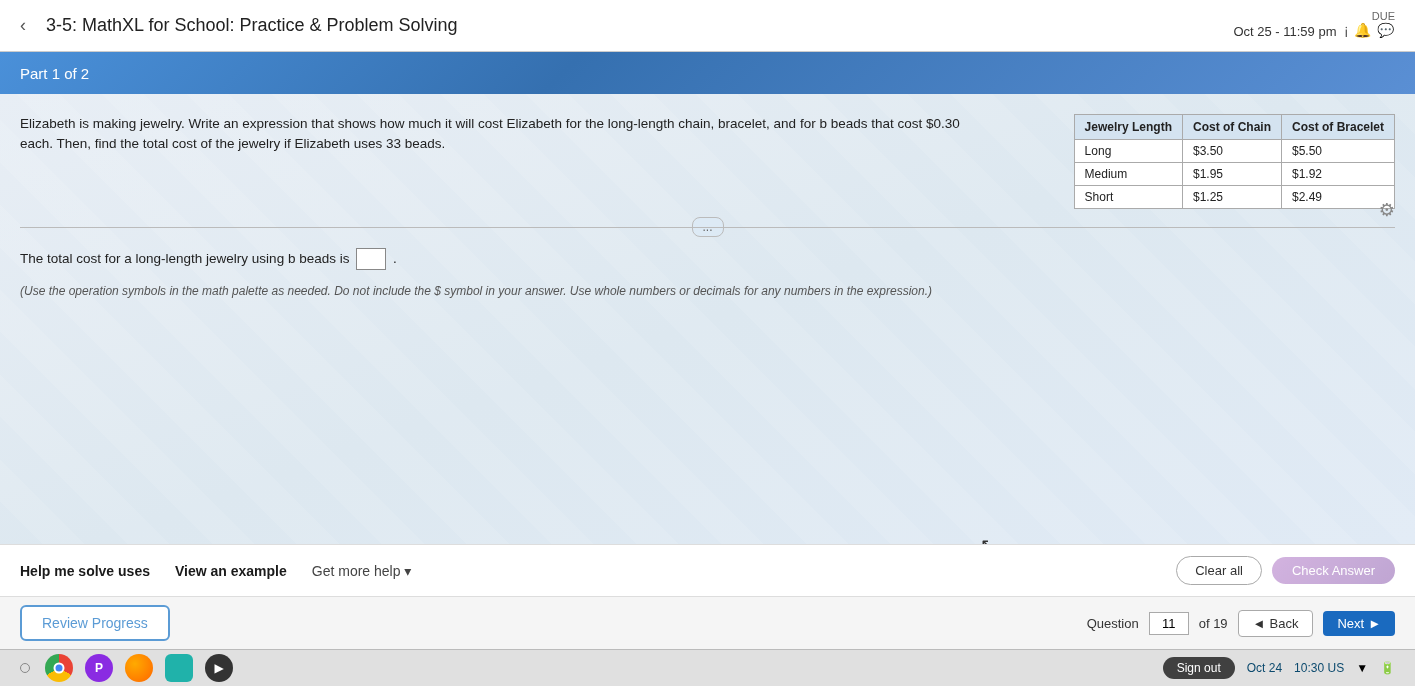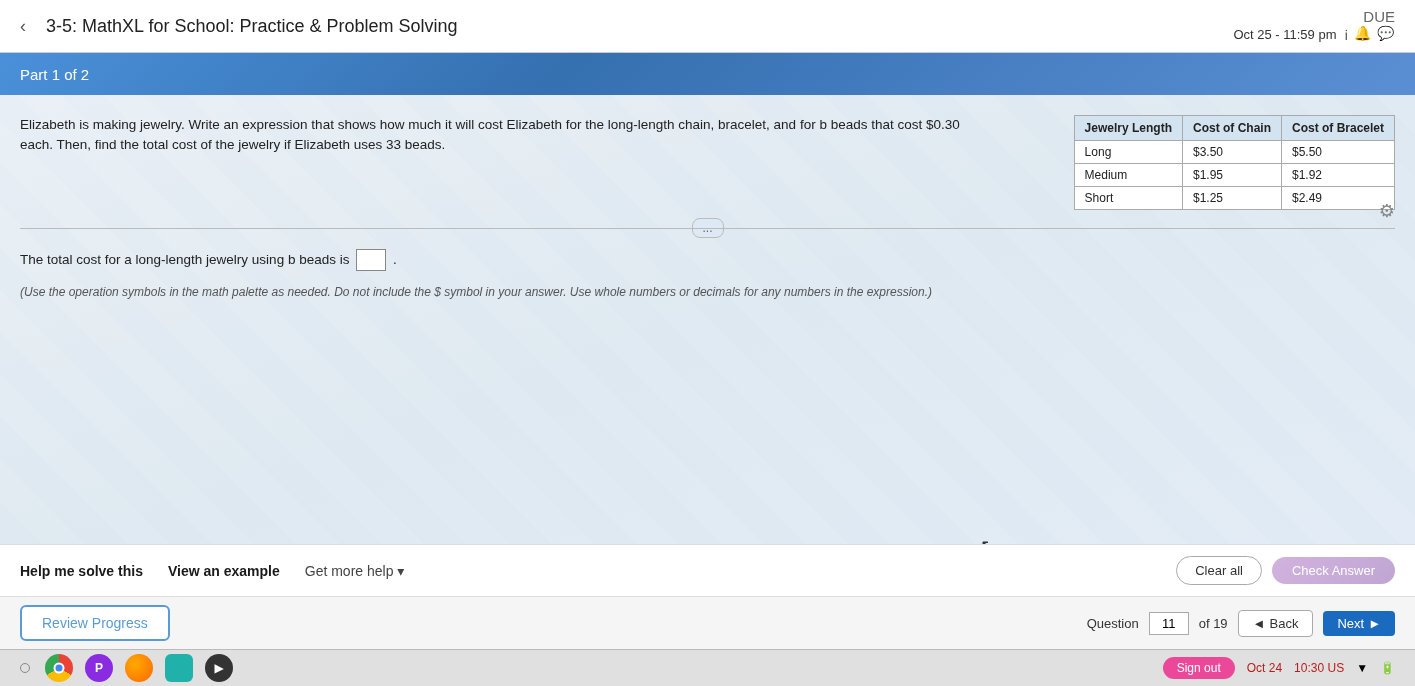--- a/index.html
+++ b/index.html
@@ -42,21 +42,21 @@
       font-size: 18px;
       font-weight: 500;
       color: #222;
     }
 
     .due-info {
       text-align: right;
     }
 
     .due-label {
-      font-size: 15px;
+      font-size: 11px;
       color: #666;
       text-transform: uppercase;
     }
 
     .due-date {
       font-size: 13px;
       color: #333;
       display: flex;
       align-items: center;
       gap: 8px;
@@ -378,36 +378,36 @@
       font-size: 12px;
       font-weight: bold;
     }
 
     .taskbar-app.teal {
       background: #20b2aa;
       border-radius: 6px;
     }
 
     .sign-out-btn {
-      background: #ec4899;
+      background: #404040;
       border: none;
       border-radius: 12px;
       padding: 4px 14px;
       font-size: 12px;
       color: white;
       cursor: pointer;
       text-align: center;
     }
 
     .taskbar-right {
       display: flex;
       align-items: center;
       gap: 8px;
       font-size: 12px;
-      color: #b91c1c;
+      color: #0c4a6e;
     }
 
     .cursor-indicator {
       position: absolute;
       left: 980px;
       top: 440px;
       font-size: 18px;
       color: #333;
       z-index: 10;
       pointer-events: none;
@@ -504,21 +504,21 @@
       </div>
 
     </div>
 
     <div class="cursor-indicator">↖</div>
 
   </div>
 
   <div class="bottom-bar">
     <div class="help-links">
-      <a class="help-link">Help me solve this</a>
+      <a class="help-link">Help me solve uses</a>
       <a class="help-link">View an example</a>
       <span class="get-more-help">Get more help ▾</span>
     </div>
     <div class="right-actions">
       <button class="clear-all-btn">Clear all</button>
       <button class="check-answer-btn">Check Answer</button>
     </div>
   </div>
 
   <div class="nav-bar">

